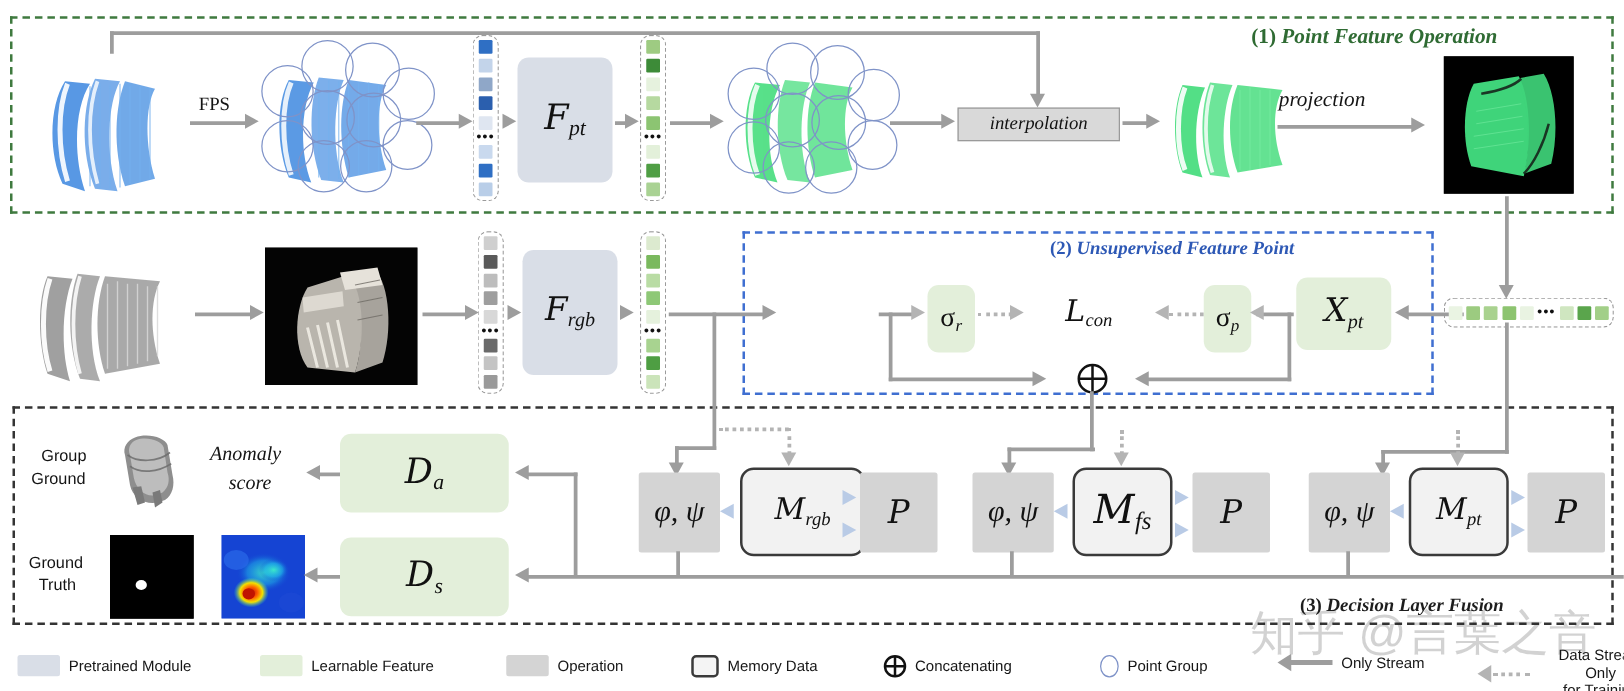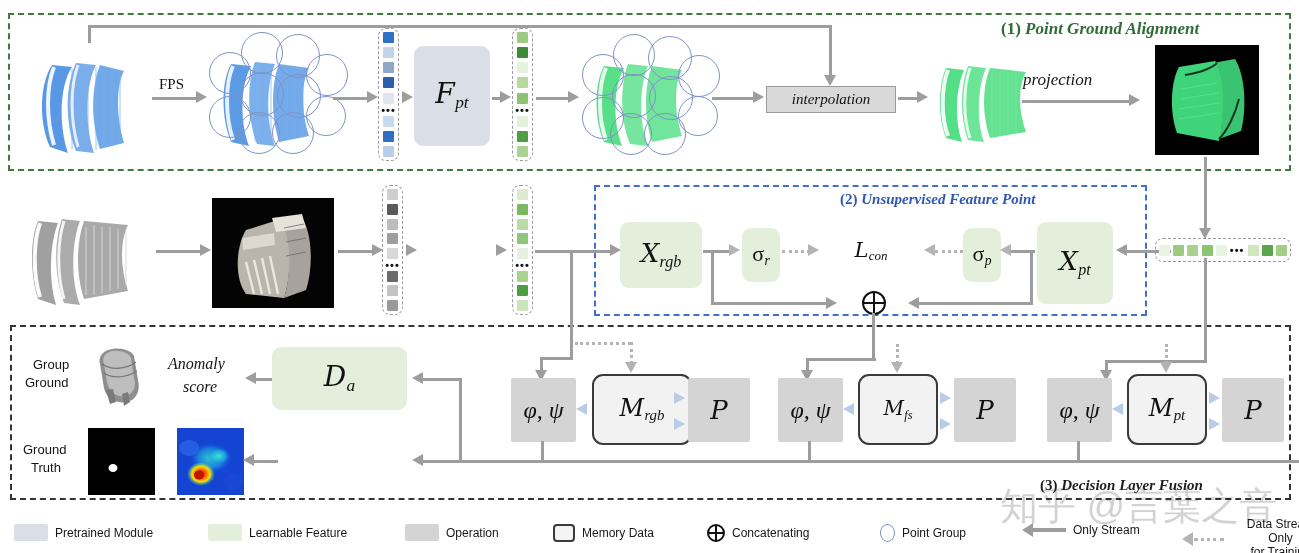--- a/index.html
+++ b/index.html
@@ -111,21 +111,21 @@
       font-family:"Liberation Sans",sans-serif;white-space:nowrap;user-select:none;}
 </style>
 </head>
 <body>
 
 <div class="stage">
 
   <div class="group-box grp-green" style="left:8px;top:13px;width:1283px;height:158px;"></div>
   <div class="grp-label lbl-green" style="left:1001px;top:19px;">
     <span class="num">(1)</span>
-    <span>Point Ground Alignment</span>
+    <span>Point Feature Operation</span>
   </div>
 
   <div class="group-box grp-blue" style="left:594px;top:185px;width:553px;height:131px;"></div>
   <div class="grp-label lbl-blue" style="left:840px;top:191px;">
     <span class="num">(2)</span>
     <span>Unsupervised Feature Point</span>
   </div>
 
   <div class="group-box grp-dark" style="left:10px;top:325px;width:1281px;height:175px;"></div>
   <div class="grp-label lbl-dark" style="left:1040px;top:477px;">
@@ -340,20 +340,25 @@
     <div class="cell" style="background:#9e9e9e;"></div>
     <div class="cell" style="background:#d8d8d8;"></div>
     <div class="dots">•••</div>
     <div class="cell" style="background:#6a6a6a;"></div>
     <div class="cell" style="background:#c4c4c4;"></div>
     <div class="cell" style="background:#9a9a9a;"></div>
   </div>
 
   <div class="ahead ah-r" style="left:406px;top:244px;"></div>
 
+  <div class="blk blk-pre" style="left:418px;top:200px;width:76px;height:100px;">
+    <span class="mlabel" style="font-size:26px;">
+      <span class="cal">F</span><sub>rgb</sub>
+    </span>
+  </div>
 
   <div class="ahead ah-r" style="left:496px;top:244px;"></div>
 
   <div class="strip strip-v" style="left:512px;top:185px;width:21px;height:130px;">
     <div class="cell" style="background:#dceacf;"></div>
     <div class="cell" style="background:#7ab95e;"></div>
     <div class="cell" style="background:#b9dca4;"></div>
     <div class="cell" style="background:#8ec877;"></div>
     <div class="cell" style="background:#e5f1dd;"></div>
     <div class="dots">•••</div>
@@ -363,57 +368,52 @@
   </div>
 
   <div class="ln ln-h" style="left:535px;top:250px;width:80px;"></div>
   <div class="ahead ah-r" style="left:610px;top:244px;"></div>
 
   <div class="ln ln-v" style="left:570px;top:250px;height:110px;"></div>
   <div class="ln ln-h" style="left:540px;top:357px;width:33px;"></div>
   <div class="ln ln-v" style="left:540px;top:357px;height:17px;"></div>
   <div class="ahead ah-d" style="left:535px;top:370px;"></div>
 
-  <div class="blk blk-learn" style="left:620px;top:222px;width:82px;height:66px;">
-    <span class="mlabel" style="font-size:26px;">
-      <span class="cal">X</span><sub>rgb</sub>
-    </span>
-  </div>
 
   <div class="ln ln-h" style="left:703px;top:250px;width:28px;"></div>
   <div class="ahead ah-r-dash" style="left:729px;top:244px;"></div>
 
   <div class="blk blk-learn" style="left:742px;top:228px;width:38px;height:54px;">
     <span class="mlabel" style="font-size:22px;font-style:normal;">
       <span>σ</span><sub style="font-style:italic;">r</sub>
     </span>
   </div>
 
   <div class="ln-dash-h" style="left:782px;top:250px;width:28px;"></div>
   <div class="ahead ah-r-dash" style="left:808px;top:244px;"></div>
 
   <div class="blk" style="left:823px;top:226px;width:96px;height:50px;background:transparent;">
-    <span class="mlabel" style="font-size:21px;">
+    <span class="mlabel" style="font-size:24px;">
       <span class="cal">L</span><sub>con</sub>
     </span>
   </div>
 
   <div class="ln-dash-h" style="left:935px;top:250px;width:28px;"></div>
   <div class="ahead ah-l-dash" style="left:924px;top:244px;"></div>
 
   <div class="blk blk-learn" style="left:963px;top:228px;width:38px;height:54px;">
     <span class="mlabel" style="font-size:22px;font-style:normal;">
       <span>σ</span><sub style="font-style:italic;">p</sub>
     </span>
   </div>
 
   <div class="ln ln-h" style="left:1005px;top:250px;width:30px;"></div>
   <div class="ahead ah-l-dash" style="left:1000px;top:244px;"></div>
 
-  <div class="blk blk-learn" style="left:1037px;top:222px;width:76px;height:82px;">
+  <div class="blk blk-learn" style="left:1037px;top:222px;width:76px;height:58px;">
     <span class="mlabel" style="font-size:26px;">
       <span class="cal">X</span><sub>pt</sub>
     </span>
   </div>
 
   <div class="ln ln-h" style="left:1125px;top:250px;width:46px;"></div>
   <div class="ahead ah-l" style="left:1116px;top:244px;"></div>
 
   <div class="strip strip-h" style="left:1155px;top:238px;width:136px;height:24px;">
     <div class="cell" style="background:#eaf4e3;"></div>
@@ -513,20 +513,25 @@
       <ellipse cx="24" cy="46" rx="14" ry="12" fill="url(#hot)"></ellipse>
       <ellipse cx="22" cy="47" rx="5" ry="4.5" fill="#c01400"></ellipse>
       <ellipse cx="12" cy="20" rx="10" ry="8" fill="#2a6ae8" opacity="0.7"></ellipse>
       <ellipse cx="56" cy="54" rx="10" ry="8" fill="#1c48d4" opacity="0.7"></ellipse>
     </svg>
   </div>
 
   <div class="ln ln-h" style="left:250px;top:460px;width:28px;"></div>
   <div class="ahead ah-l" style="left:243px;top:454px;"></div>
 
+  <div class="blk blk-learn" style="left:272px;top:430px;width:135px;height:63px;">
+    <span class="mlabel" style="font-size:28px;">
+      <span class="cal">D</span><sub>s</sub>
+    </span>
+  </div>
 
   <div class="ln ln-h" style="left:420px;top:378px;width:42px;"></div>
   <div class="ahead ah-l" style="left:412px;top:372px;"></div>
   <div class="ln ln-v" style="left:459px;top:378px;height:83px;"></div>
 
   <div class="ln ln-h" style="left:420px;top:460px;width:990px;"></div>
   <div class="ahead ah-l" style="left:412px;top:454px;"></div>
 
   <div class="blk blk-op" style="left:511px;top:378px;width:65px;height:64px;">
     <span class="mlabel" style="font-size:24px;">φ, ψ</span>
@@ -545,21 +550,21 @@
   <div class="ln ln-v" style="left:541px;top:441px;height:20px;"></div>
 
   <div class="ln-dash-h" style="left:575px;top:342px;width:56px;"></div>
   <div class="ln-dash-v" style="left:630px;top:342px;height:22px;"></div>
   <div class="ahead ah-d-dash" style="left:625px;top:362px;"></div>
 
   <div class="blk blk-op" style="left:778px;top:378px;width:65px;height:64px;">
     <span class="mlabel" style="font-size:24px;">φ, ψ</span>
   </div>
   <div class="blk blk-mem" style="left:858px;top:374px;width:80px;height:71px;">
-    <span class="mlabel" style="font-size:20px;">
+    <span class="mlabel" style="font-size:32px;">
       <span class="cal">M</span><sub>fs</sub>
     </span>
   </div>
   <div class="blk blk-op" style="left:954px;top:378px;width:62px;height:64px;">
     <span class="mlabel cal" style="font-size:26px;">P</span>
   </div>
   <div class="ahead ah-l-b" style="left:843px;top:403px;"></div>
   <div class="ahead ah-r-b" style="left:940px;top:392px;"></div>
   <div class="ahead ah-r-b" style="left:940px;top:418px;"></div>
   <div class="ln ln-v" style="left:808px;top:441px;height:20px;"></div>

